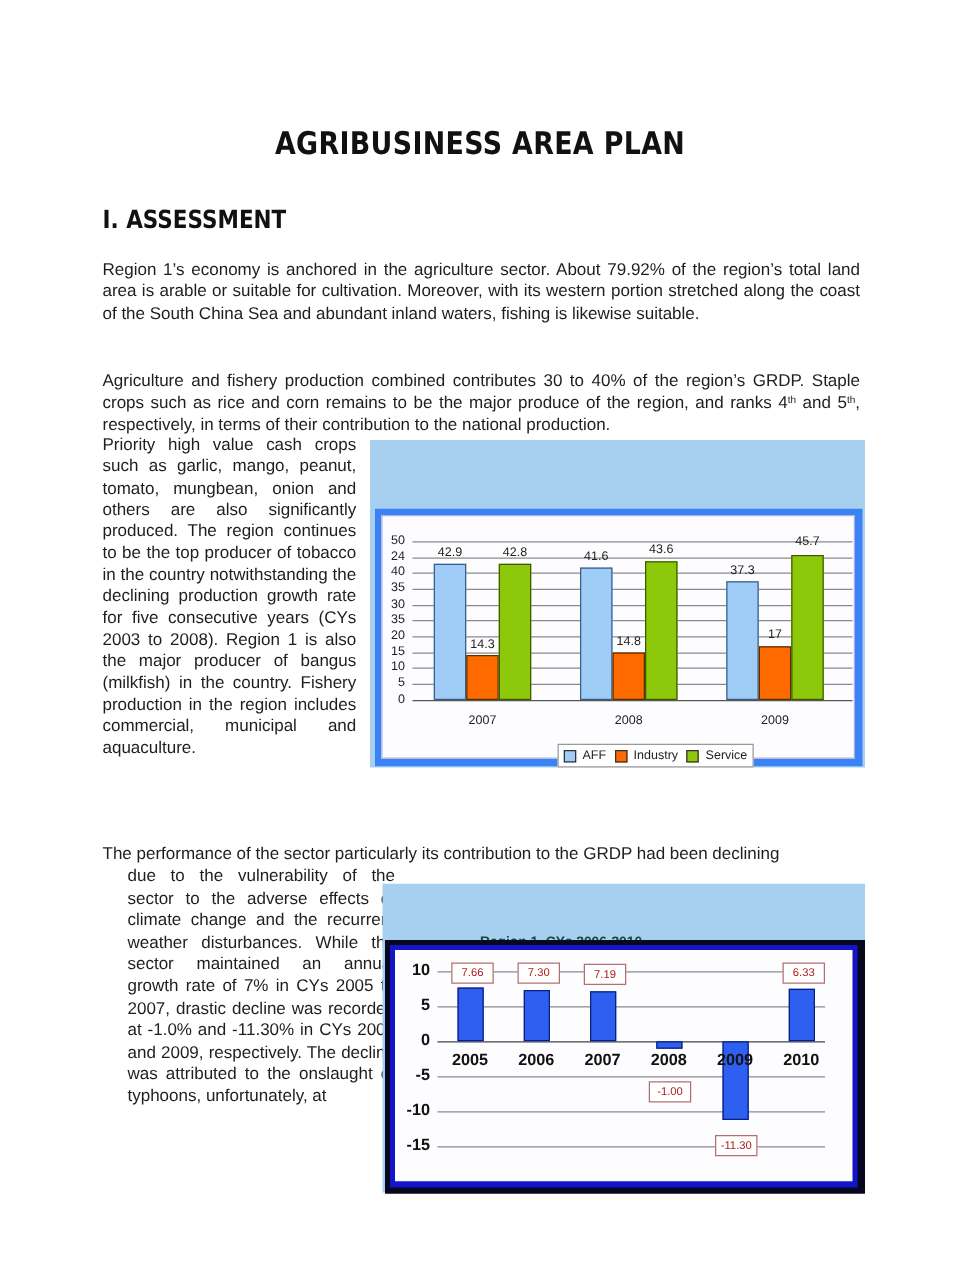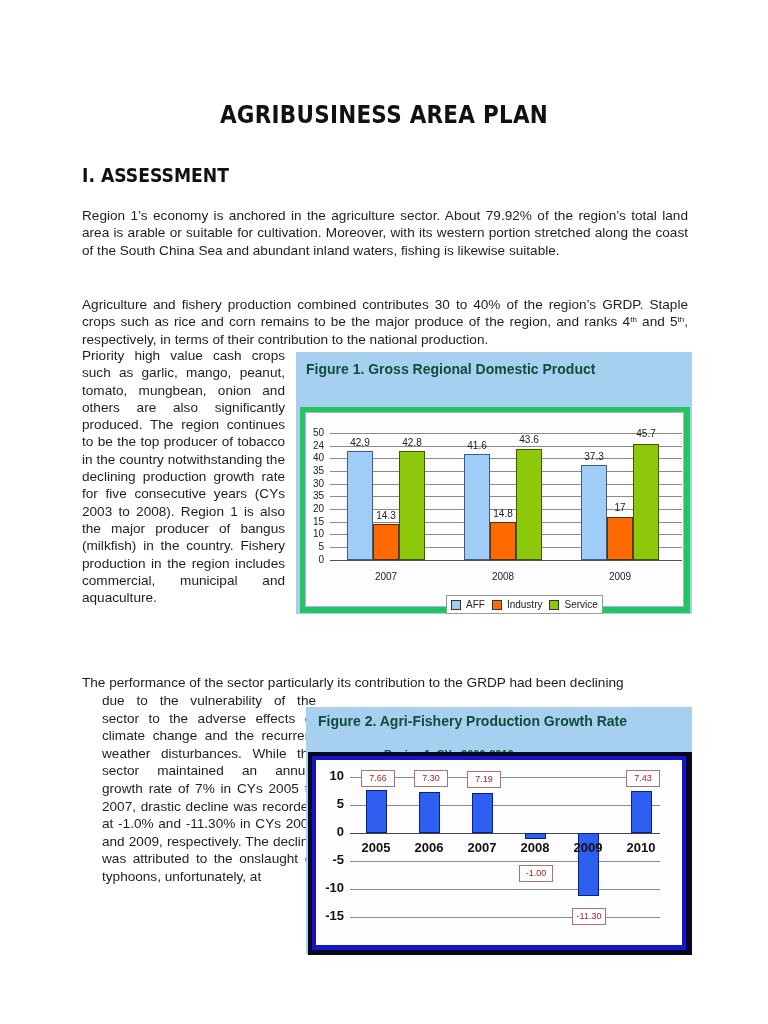--- a/index.html
+++ b/index.html
@@ -21,21 +21,21 @@
   sup { font-size: 8px; vertical-align: top; position: relative; top: -2px; }
 
   
   .fig { position: absolute; background: #a6cff0; }
   .fig1 { left: 296px; top: 352px; width: 396px; height: 262px; }
   .fig-title { position: absolute; font-weight: bold; color: #0e4e3a; }
   .fig1 .t1 { left: 10px; top: 9px; font-size: 14px; }
   .fig1 .t2 { left: 76px; top: 28px; font-size: 12px; }
   .frame { position: absolute; background: #0b0b2e; }
   .frame-inner { position: absolute; background: #fdfdff; }
-  .fig1 .frame { left: 4px; top: 55px; width: 390px; height: 206px; background: #22c55e; }
+  .fig1 .frame { left: 4px; top: 55px; width: 390px; height: 206px; background: #3b82f6; }
   .fig1 .frame-inner { left: 5px; top: 5px; right: 6px; bottom: 6px; border: 1px solid #b0b0d8; }
   .ytick { position: absolute; font-size: 10px; color: #222; text-align: right; width: 16px; }
   .gridline { position: absolute; height: 1px; background: #8a8a8a; }
   .bar { position: absolute; border: 1px solid #333; box-sizing: border-box; }
   .bar-aff { background: #9fcdf8; border-color: #3b5d86; }
   .bar-ind { background: #ff6a00; border-color: #553300; }
   .bar-svc { background: #8dc90a; border-color: #3f5a00; }
   .vlabel { position: absolute; font-size: 10px; color: #222; text-align: center; width: 40px; }
   .xlabel { position: absolute; font-size: 10px; color: #222; text-align: center; width: 50px; }
   .legend { position: absolute; left: 140px; top: 182px; height: 17px; border: 1px solid #999;
@@ -65,21 +65,20 @@
 <div class="para p1">Region 1’s economy is anchored in the agriculture sector. About 79.92% of the region’s total land area is arable or suitable for cultivation. Moreover, with its western portion stretched along the coast of the South China Sea and abundant inland waters, fishing is likewise suitable.</div>
 
 <div class="para p2"><span>Agriculture and fishery production combined contributes 30 to 40% of the region’s GRDP. Staple crops such as rice and corn remains to be the major produce of the region, and ranks 4</span><sup>th</sup><span> and 5</span><sup>th</sup><span>, respectively, in terms of their contribution to the national production.</span></div>
 
 <div class="para p3">Priority high value cash crops such as garlic, mango, peanut, tomato, mungbean, onion and others are also significantly produced. The region continues to be the top producer of tobacco in the country notwithstanding the declining production growth rate for five consecutive years (CYs 2003 to 2008). Region 1 is also the major producer of bangus (milkfish) in the country. Fishery production in the region includes commercial, municipal and aquaculture.</div>
 
 <div class="para p4">The performance of the sector particularly its contribution to the GRDP had  been declining</div>
 <div class="para p5">due to the vulnerability of the sector to the adverse effects of climate change and the recurrent weather disturbances. While the sector maintained an annual growth rate of 7% in CYs 2005 to 2007, drastic decline was recorded at  -1.0% and -11.30% in CYs 2008 and 2009, respectively. The decline was attributed to the onslaught of typhoons, unfortunately, at</div>
 
 <div class="fig fig1">
-  <div class="fig-title t1">Figure 1. Gross Regional Domestic Product</div>
   <div class="frame">
     <div class="frame-inner">
 
       <div class="ytick" style="left:2px;top:14px">50</div>
       <div class="ytick" style="left:2px;top:27px">24</div>
       <div class="ytick" style="left:2px;top:39px">40</div>
       <div class="ytick" style="left:2px;top:52px">35</div>
       <div class="ytick" style="left:2px;top:65px">30</div>
       <div class="ytick" style="left:2px;top:77px">35</div>
       <div class="ytick" style="left:2px;top:90px">20</div>
@@ -131,21 +130,20 @@
         <span class="sw" style="background:#ff6a00;margin-left:4px"></span>
           <span>Industry</span>
         <span class="sw" style="background:#8dc90a;margin-left:4px"></span>
           <span>Service</span>
       </div>
     </div>
   </div>
 </div>
 
 <div class="fig fig2">
-  <div class="fig-title t1">Figure 2. Agri-Fishery Production Growth Rate</div>
   <div class="fig-title t2">Region 1, CYs 2006-2010</div>
   <div class="frame">
     <div class="frame-mid">
       <div class="frame-inner">
 
         <div class="ytick2" style="left:4px;top:8px">10</div>
         <div class="ytick2" style="left:4px;top:36px">5</div>
         <div class="ytick2" style="left:4px;top:64px">0</div>
         <div class="ytick2" style="left:4px;top:92px">-5</div>
         <div class="ytick2" style="left:4px;top:120px">-10</div>
@@ -163,21 +161,21 @@
         <div class="bar2" style="left:156px;width:21px;top:33px;height:40px"></div>
         <div class="bar2" style="left:209px;width:21px;top:73px;height:6px"></div>
         <div class="bar2" style="left:262px;width:21px;top:73px;height:63px"></div>
         <div class="bar2" style="left:315px;width:21px;top:31px;height:42px"></div>
 
         <div class="dlabel" style="left:45px;top:10px">7.66</div>
         <div class="dlabel" style="left:98px;top:10px">7.30</div>
         <div class="dlabel" style="left:151px;top:11px">7.19</div>
         <div class="dlabel" style="left:203px;top:105px">-1.00</div>
         <div class="dlabel" style="left:256px;top:148px">-11.30</div>
-        <div class="dlabel" style="left:310px;top:10px">7.43</div>
+        <div class="dlabel" style="left:310px;top:10px">6.33</div>
 
         <div class="xlabel2" style="left:36px;top:80px">2005</div>
         <div class="xlabel2" style="left:89px;top:80px">2006</div>
         <div class="xlabel2" style="left:142px;top:80px">2007</div>
         <div class="xlabel2" style="left:195px;top:80px">2008</div>
         <div class="xlabel2" style="left:248px;top:80px">2009</div>
         <div class="xlabel2" style="left:301px;top:80px">2010</div>
       </div>
     </div>
   </div>

